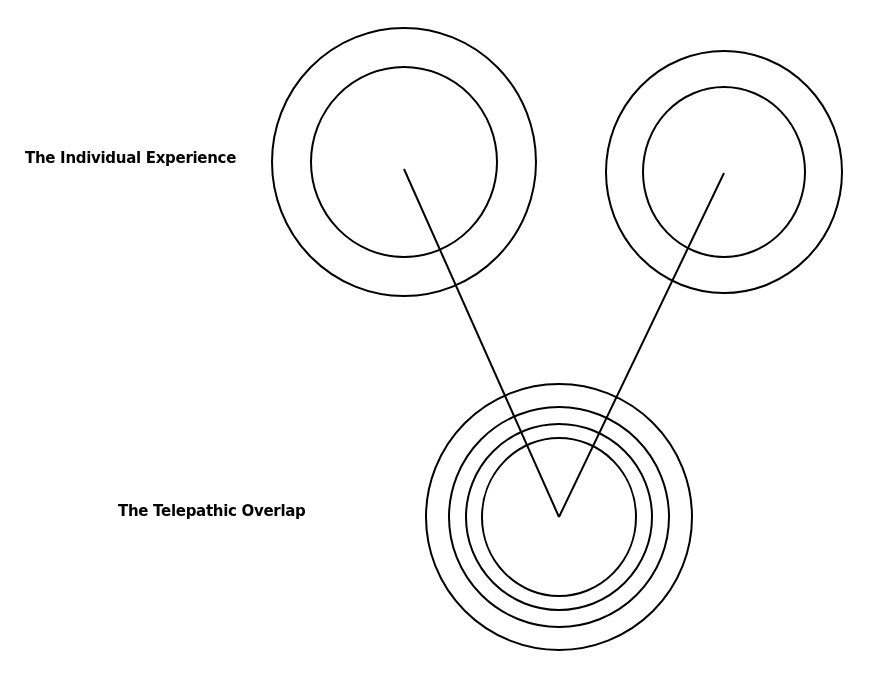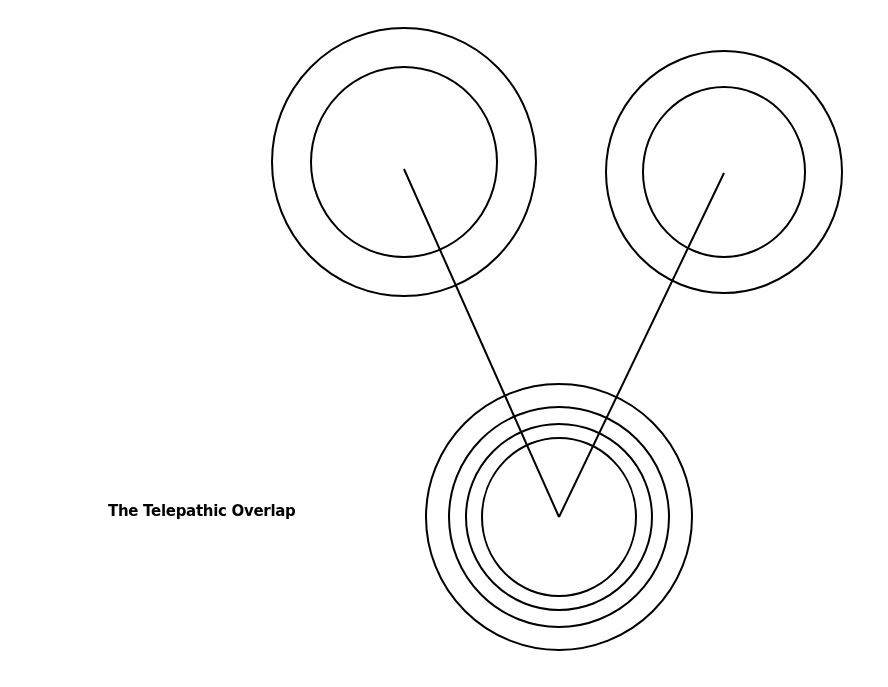--- a/index.html
+++ b/index.html
@@ -8,21 +8,21 @@
     .label {
       position: absolute;
       font-family: "DejaVu Sans", sans-serif;
       font-weight: bold;
       font-size: 15px;
       color: #000000;
       white-space: nowrap;
       letter-spacing: -0.3px;
     }
     .label-individual { left: 25px; top: 149px; }
-    .label-telepathic { left: 108px; top: 502px; }
+    .label-telepathic { left: 118px; top: 502px; }
   </style>
 </head>
 <body>
 
 <div class="canvas">
   <svg width="888" height="687" viewBox="0 0 888 687" xmlns="http://www.w3.org/2000/svg">
     <g fill="none" stroke="#000000" stroke-width="2">
 
       <g>
         <ellipse cx="404" cy="162" rx="132" ry="134"></ellipse>
@@ -39,14 +39,15 @@
         <circle cx="559" cy="517" r="110"></circle>
         <circle cx="559" cy="517" r="93"></circle>
         <ellipse cx="559" cy="517" rx="77" ry="79"></ellipse>
       </g>
 
       <line x1="404" y1="169" x2="559" y2="517"></line>
       <line x1="724" y1="173" x2="559" y2="517"></line>
     </g>
   </svg>
 
+  <div class="label label-individual">The Individual Experience</div>
   <div class="label label-telepathic">The Telepathic Overlap</div>
 </div>
 
 </body></html>

